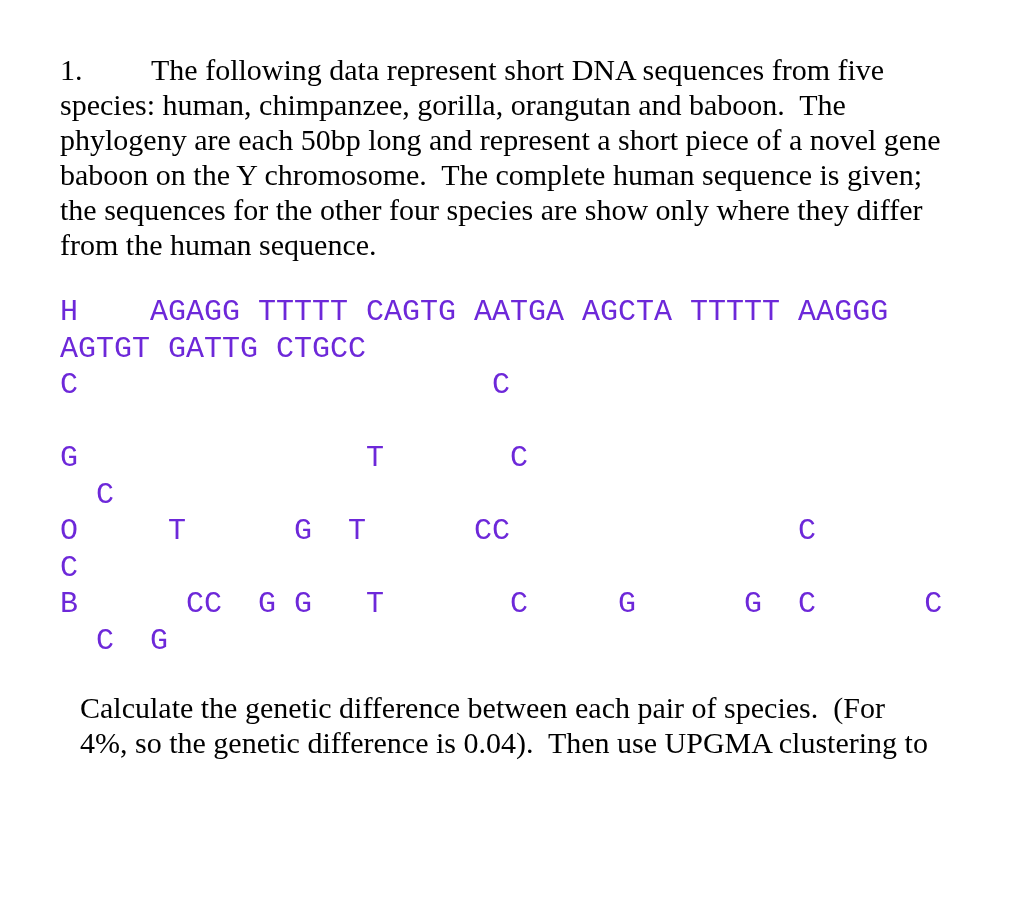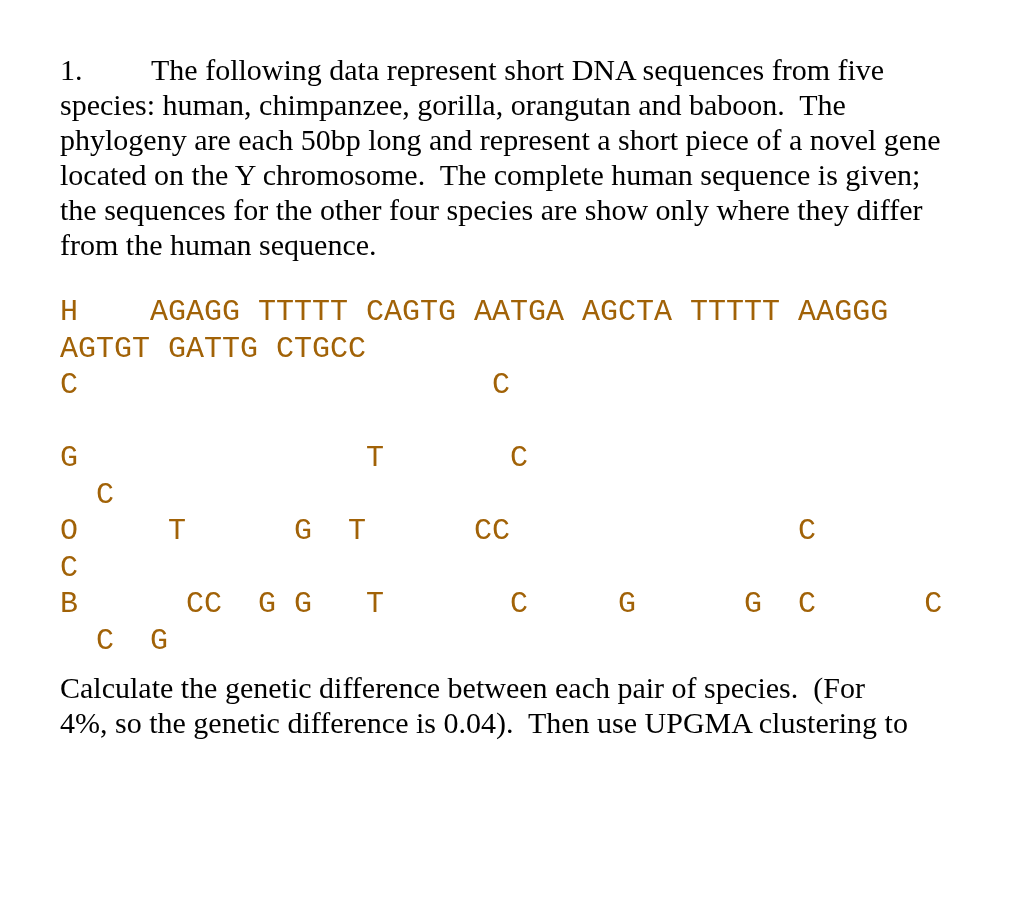--- a/index.html
+++ b/index.html
@@ -22,49 +22,49 @@
     color: #000000;
   }
   .para {
     position: absolute;
     left: 60px;
   }
   .para .line {
     white-space: pre;
   }
   #intro { top: 52px; }
-  #instructions { top: 670px; }
+  #instructions { top: 690px; margin-left: 20px; }
   .pnum {
     display: inline-block;
     width: 91px;
   }
   .mono-block {
     position: absolute;
     left: 60px;
     top: 294px;
     font-family: "Liberation Mono", "DejaVu Sans Mono", monospace;
     font-size: 30px;
     line-height: 36.5px;
-    color: #a16207;
+    color: #6d28d9;
   }
   .mline {
     white-space: pre;
     min-height: 36.5px;
   }
 </style>
 </head>
 <body>
 
 <div class="page">
 
   <div class="para serif" id="intro">
     <div class="line"><span class="pnum">1.</span><span>The following data represent short DNA sequences from five</span></div>
     <div class="line">species: human, chimpanzee, gorilla, orangutan and baboon.  The</div>
     <div class="line">phylogeny are each 50bp long and represent a short piece of a novel gene</div>
-    <div class="line">located on the Y chromosome.  The complete human sequence is given;</div>
+    <div class="line">baboon on the Y chromosome.  The complete human sequence is given;</div>
     <div class="line">the sequences for the other four species are show only where they differ</div>
     <div class="line">from the human sequence.</div>
   </div>
 
   <div class="mono-block">
     <div class="mline">H    AGAGG TTTTT CAGTG AATGA AGCTA TTTTT AAGGG</div>
     <div class="mline">AGTGT GATTG CTGCC</div>
     <div class="mline">C                       C</div>
     <div class="mline"></div>
     <div class="mline">G                T       C</div>

